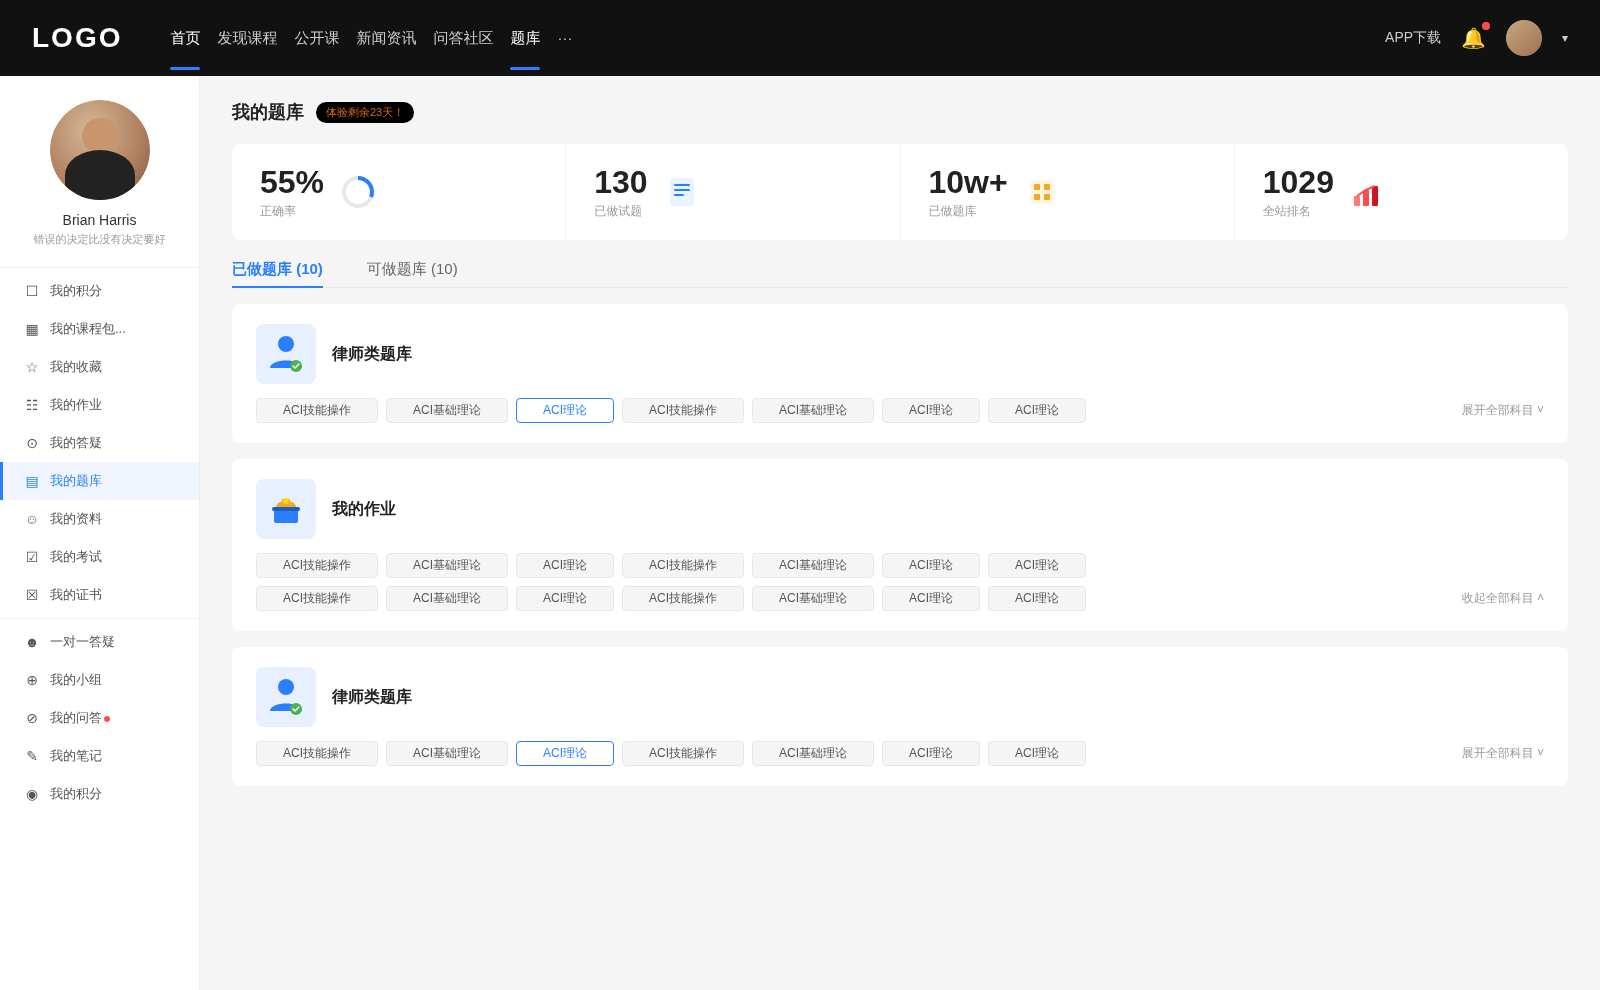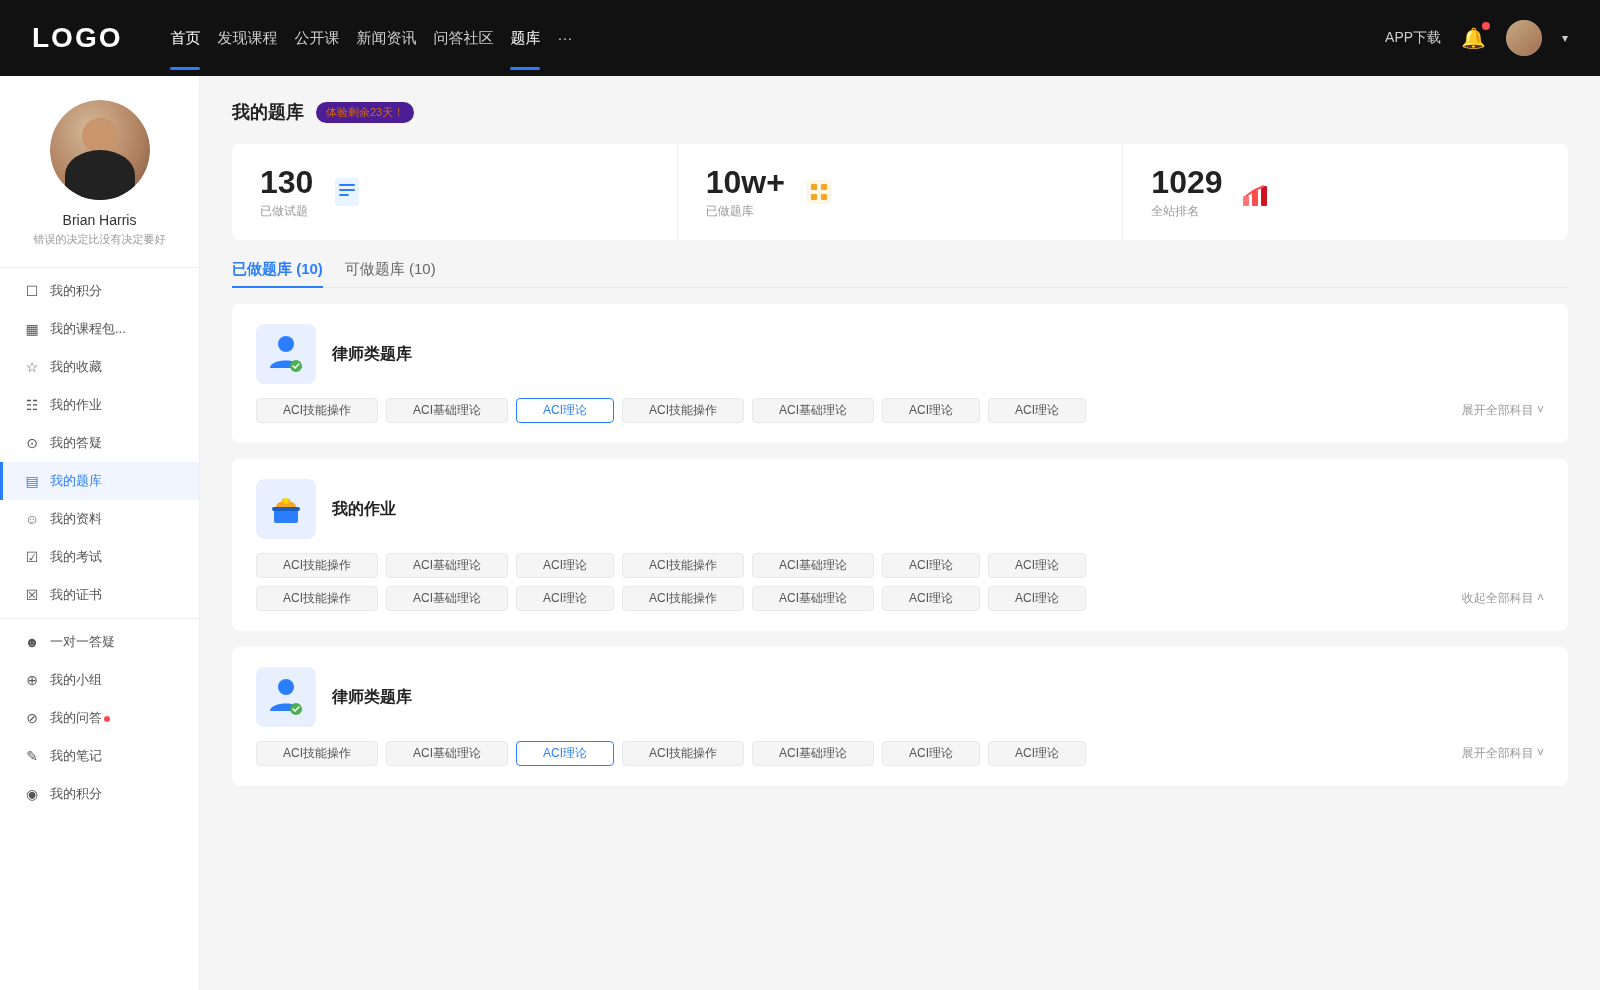--- a/index.html
+++ b/index.html
@@ -196,21 +196,21 @@
       align-items: center;
       gap: 12px;
       margin-bottom: 20px;
     }
     .page-title {
       font-size: 18px;
       font-weight: 600;
       color: #222;
     }
     .trial-badge {
-      background: #4c1d95;
+      background: #000000;
       color: #d46b08;
       font-size: 11px;
       padding: 3px 10px;
       border-radius: 12px;
       font-weight: 500;
     }
 
     
     .stats-row {
       display: flex;
@@ -248,21 +248,21 @@
     
     .donut {
       width: 36px; height: 36px;
       position: relative;
     }
     .donut svg { width: 36px; height: 36px; }
 
     
     .tabs-bar {
       display: flex;
-      gap: 22px;
+      gap: 44px;
       margin-bottom: 16px;
       border-bottom: 1px solid #e8e8e8;
     }
     .tab-item {
       font-size: 15px;
       padding-bottom: 8px;
       cursor: pointer;
       color: #666;
       position: relative;
     }
@@ -436,20 +436,32 @@
 
   <main class="main-content">
 
     <div class="page-header">
       <span class="page-title">我的题库</span>
       <span class="trial-badge">体验剩余23天！</span>
     </div>
 
     <div class="stats-row">
 
+      <div class="stat-item">
+        <div class="stat-text">
+          <div class="stat-number">55%</div>
+          <div class="stat-label">正确率</div>
+        </div>
+        <div class="stat-icon donut">
+          <svg viewBox="0 0 36 36">
+            <circle cx="18" cy="18" r="14" fill="none" stroke="#e8e8e8" stroke-width="4"></circle>
+            <circle cx="18" cy="18" r="14" fill="none" stroke="#2b7fff" stroke-width="4" stroke-dasharray="49 88" stroke-dashoffset="22" transform="rotate(-90 18 18)"></circle>
+          </svg>
+        </div>
+      </div>
 
       <div class="stat-item">
         <div class="stat-text">
           <div class="stat-number">130</div>
           <div class="stat-label">已做试题</div>
         </div>
         <div class="stat-icon">
           <svg width="32" height="32" viewBox="0 0 32 32">
             <rect x="4" y="2" width="24" height="28" rx="3" fill="#e8f4ff"></rect>
             <rect x="8" y="8" width="16" height="2" rx="1" fill="#2b7fff"></rect>

